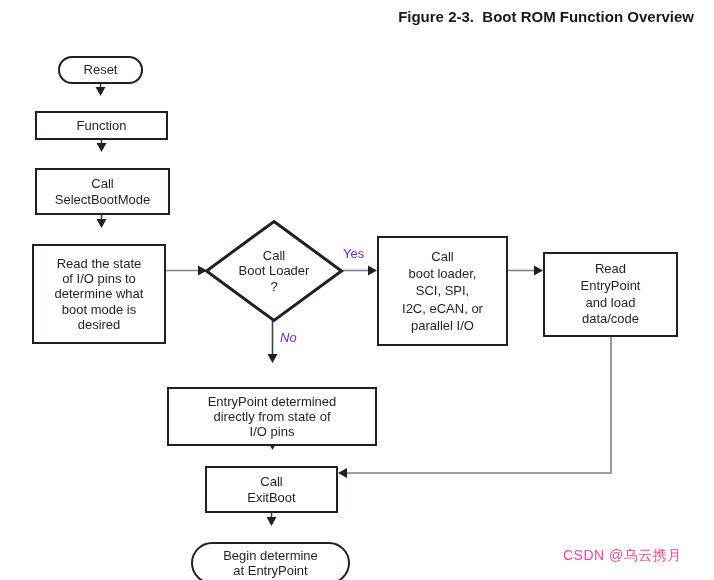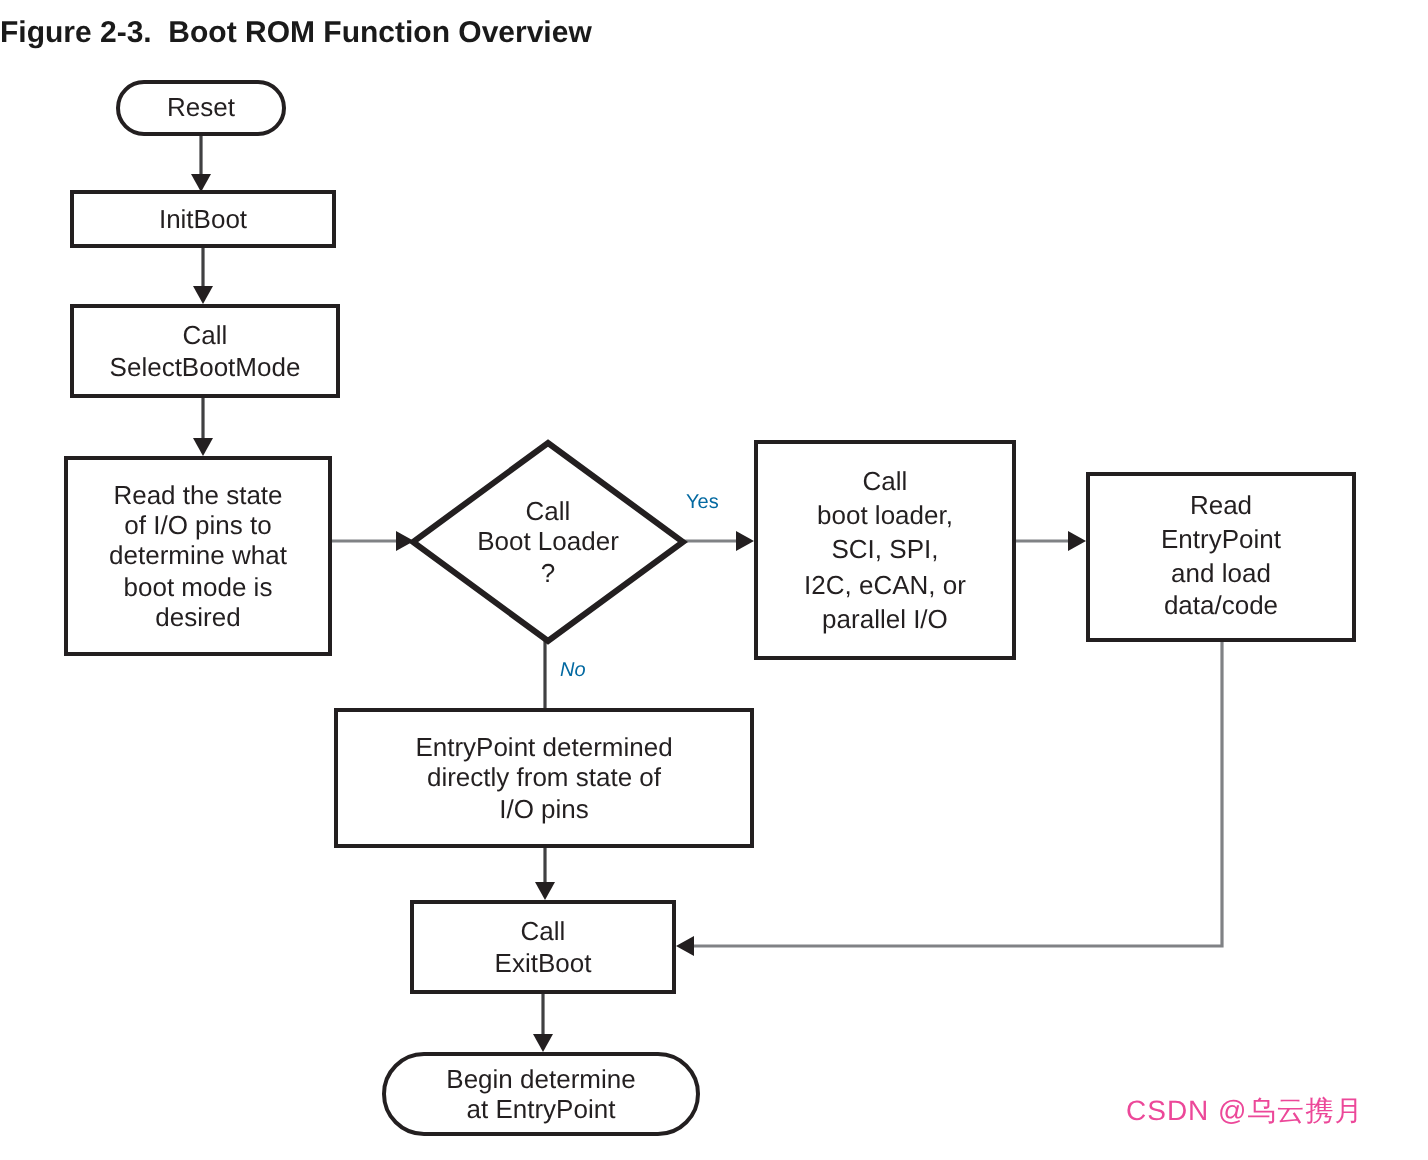--- a/index.html
+++ b/index.html
@@ -14,48 +14,49 @@
     background: #ffffff;
     font-family: "Liberation Sans", "DejaVu Sans", sans-serif;
     color: #231f20;
     overflow: hidden;
   }
   .title {
     position: absolute;
     left: 0;
     top: 8px;
     width: 694px;
-    text-align: left;
+    text-align: right;
     font-size: 15px;
     font-weight: bold;
     white-space: pre;
     color: #1a1a1a;
   }
   .node {
     position: absolute;
     box-sizing: border-box;
     background: #ffffff;
     border: 2.5px solid #231f20;
     display: flex;
     align-items: center;
     justify-content: center;
     text-align: center;
     font-size: 13px;
     line-height: 1.18;
     white-space: pre-line;
+    margin-top: 16px;
   }
   .terminator { border-radius: 999px; }
 
   .n-reset        { left: 58px;  top: 40px;  width: 85px;  height: 28px; }
   .n-initboot     { left: 35px;  top: 95px;  width: 133px; height: 29px; }
   .n-selectboot   { left: 35px;  top: 152px; width: 135px; height: 47px; }
   .n-readstate    { left: 32px;  top: 228px; width: 134px; height: 100px; }
   .n-callloader   { left: 377px; top: 220px; width: 131px; height: 110px; line-height: 1.32; }
   .n-readentry    { left: 543px; top: 236px; width: 135px; height: 85px; line-height: 1.28; }
-  .n-entrydirect  { left: 167px; top: 354px; width: 210px; height: 70px; }
+  .n-entrydirect  { left: 167px; top: 371px; width: 210px; height: 59px; }
   .n-exitboot     { left: 205px; top: 450px; width: 133px; height: 47px; }
   .n-beginexec    { left: 191px; top: 526px; width: 159px; height: 42px; }
 
   .diamond-wrap {
     position: absolute;
     left: 204px;
     top: 219px;
     width: 140px;
     height: 104px;
   }
@@ -68,22 +69,22 @@
     display: flex;
     align-items: center;
     justify-content: center;
     text-align: center;
     font-size: 13px;
     line-height: 1.2;
     white-space: pre-line;
   }
   .edge-label {
     position: absolute;
-    font-size: 10px;
-    color: #0369a1;
+    font-size: 13px;
+    color: #6d28d9;
   }
   .lbl-yes { left: 343px; top: 246px; }
   .lbl-no  { left: 280px; top: 330px; font-style: italic; }
 
   .connectors {
     position: absolute;
     left: 0;
     top: 0;
     width: 714px;
     height: 580px;
@@ -156,21 +157,21 @@
       <polygon class="head" points="347,468 347,478 338,473"></polygon>
     </g>
 
     <g>
       <line class="v" x1="271.5" y1="497" x2="271.5" y2="518"></line>
       <polygon class="head" points="266.5,517 276.5,517 271.5,526"></polygon>
     </g>
   </svg>
 
   <div class="node terminator n-reset">Reset</div>
-  <div class="node n-initboot">InitBoot</div>
+  <div class="node n-initboot">Function</div>
   <div class="node n-selectboot">Call
 SelectBootMode</div>
   <div class="node n-readstate">Read the state
 of I/O pins to
 determine what
 boot mode is
 desired</div>
 
   <div class="diamond-wrap">
     <svg width="140" height="104" viewBox="0 0 140 104" xmlns="http://www.w3.org/2000/svg">

